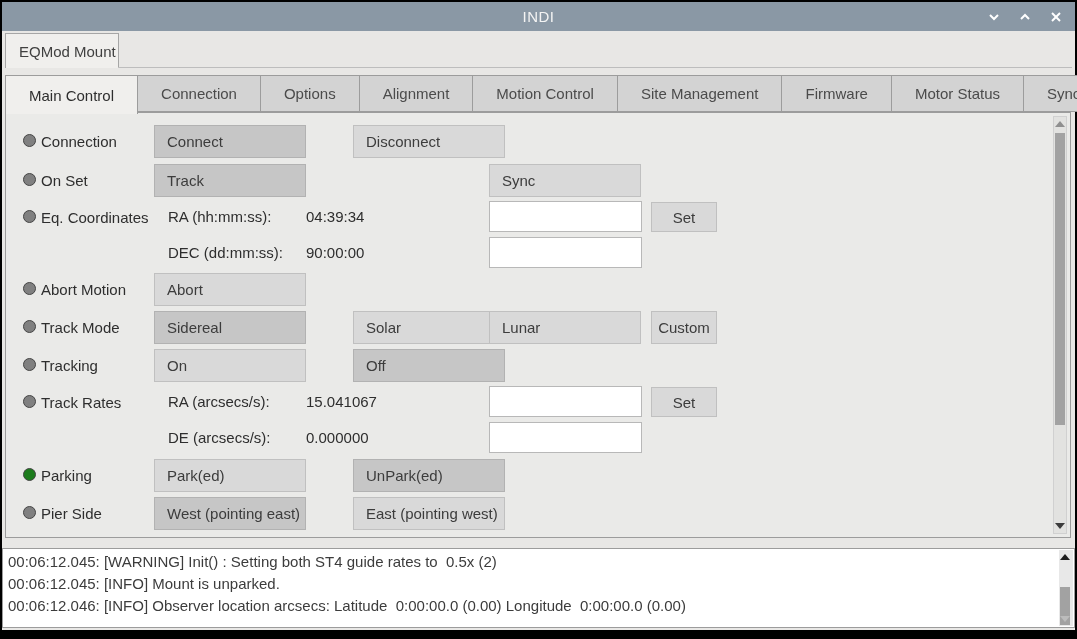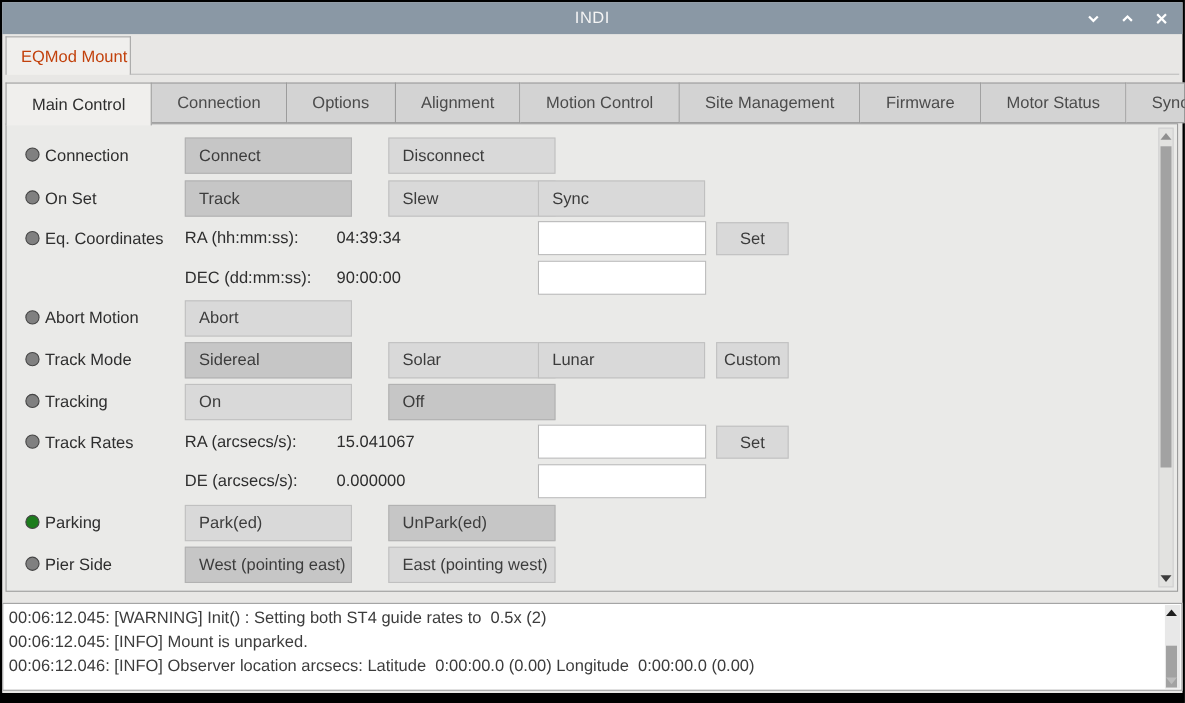--- a/index.html
+++ b/index.html
@@ -11,21 +11,21 @@
   
   .titlebar { position:absolute; left:0; top:0; width:100%; height:29px; background:#8a98a5;
               display:flex; align-items:center; justify-content:center; }
   .titlebar .title { color:#f4f4f4; font-size:15px; letter-spacing:0.5px; }
   .win-controls { position:absolute; right:12px; top:0; height:29px; display:flex; align-items:center; gap:17px; }
   .win-btn { width:14px; height:14px; display:flex; align-items:center; justify-content:center; cursor:default; }
 
   
   .driver-tab { position:absolute; left:3px; top:31px; width:114px; height:35px; background:#f0efed;
                 border:1px solid #a6a6a6; border-bottom:none; display:flex; align-items:center;
-                padding-left:13px; font-size:15px; color:#c2410c; }
+                padding-left:13px; font-size:15px; color:#404040; }
   .driver-line { position:absolute; left:116px; top:65px; right:3px; height:1px; background:#bdbdbd; }
 
   
   .group-tabbar { position:absolute; left:3px; top:73px; right:4px; height:37px; display:flex; }
   .gtab { background:#d3d3d3; border:1px solid #9c9c9c; border-left:none; display:flex; align-items:center;
           padding:0 23px; font-size:15px; color:#4b4b4b; white-space:nowrap; }
   .gtab:first-child { border-left:1px solid #9c9c9c; }
   .gtab.active { background:#f0efed; border-bottom:none; color:#2e2e2e; height:39px; z-index:2; }
   .gtab-fill { flex:1; background:#d3d3d3; border:1px solid #9c9c9c; border-left:none; }
 
@@ -35,21 +35,21 @@
   .row { position:absolute; left:0; width:100%; height:37px; }
   .led { position:absolute; left:17px; top:9px; width:13px; height:13px; border-radius:50%;
          border:1px solid #454545; }
   .row-label { position:absolute; left:35px; top:0; height:33px; display:flex; align-items:center;
                font-size:15px; color:#2e2e2e; }
   .btn { position:absolute; top:0; height:33px; width:152px; background:#d9d9d9; border:1px solid #c0c0c0;
          display:flex; align-items:center; padding-left:12px; font-size:15px; color:#3c3c3c;
          font-family:"Liberation Sans",sans-serif; }
   .btn.pressed { background:#c6c6c6; border-color:#b2b2b2; }
   .btn.small { width:66px; justify-content:center; padding-left:0; }
-  .c1 { left:162px; } .c2 { left:323px;margin-left:24px; } .c3 { left:483px; } .c4 { left:645px; }
+  .c1 { left:148px; } .c2 { left:323px;margin-left:24px; } .c3 { left:483px; } .c4 { left:645px; }
   .field-name { position:absolute; left:162px; top:0; height:31px; display:flex; align-items:center;
                 font-size:15px; color:#2e2e2e; }
   .field-value { position:absolute; left:300px; top:0; height:31px; display:flex; align-items:center;
                  font-size:15px; color:#2e2e2e; }
   .field-input { position:absolute; left:483px; top:0; width:153px; height:31px; background:#fff;
                  border:1px solid #b8b8b8; font-size:15px; padding:0 6px; color:#2e2e2e; }
   .set-btn { top:1px; height:30px; }
 
   
   .vscroll { position:absolute; width:14px; background:#e2e2e0; border:1px solid #d0d0d0; }
@@ -119,21 +119,20 @@
         <span class="led" style="background: rgb(128, 128, 128);"></span>
         <span class="row-label">Connection</span>
         <button class="btn c1 pressed">Connect</button>
         <button class="btn c2">Disconnect</button>
       </div>
 
       <div class="row" style="top:51px">
         <span class="led" style="background: rgb(128, 128, 128);"></span>
         <span class="row-label">On Set</span>
         <button class="btn c1 pressed">Track</button>
-        <button class="btn c2">Slew</button>
         <button class="btn c3">Sync</button>
       </div>
 
       <div class="row" style="top:88px">
         <span class="led" style="background: rgb(128, 128, 128);"></span>
         <span class="row-label">Eq. Coordinates</span>
         <span class="field-name">RA (hh:mm:ss):</span>
         <span class="field-value">04:39:34</span>
         <input class="field-input" value="" style="">
         <button class="btn small c4 set-btn">Set</button>

